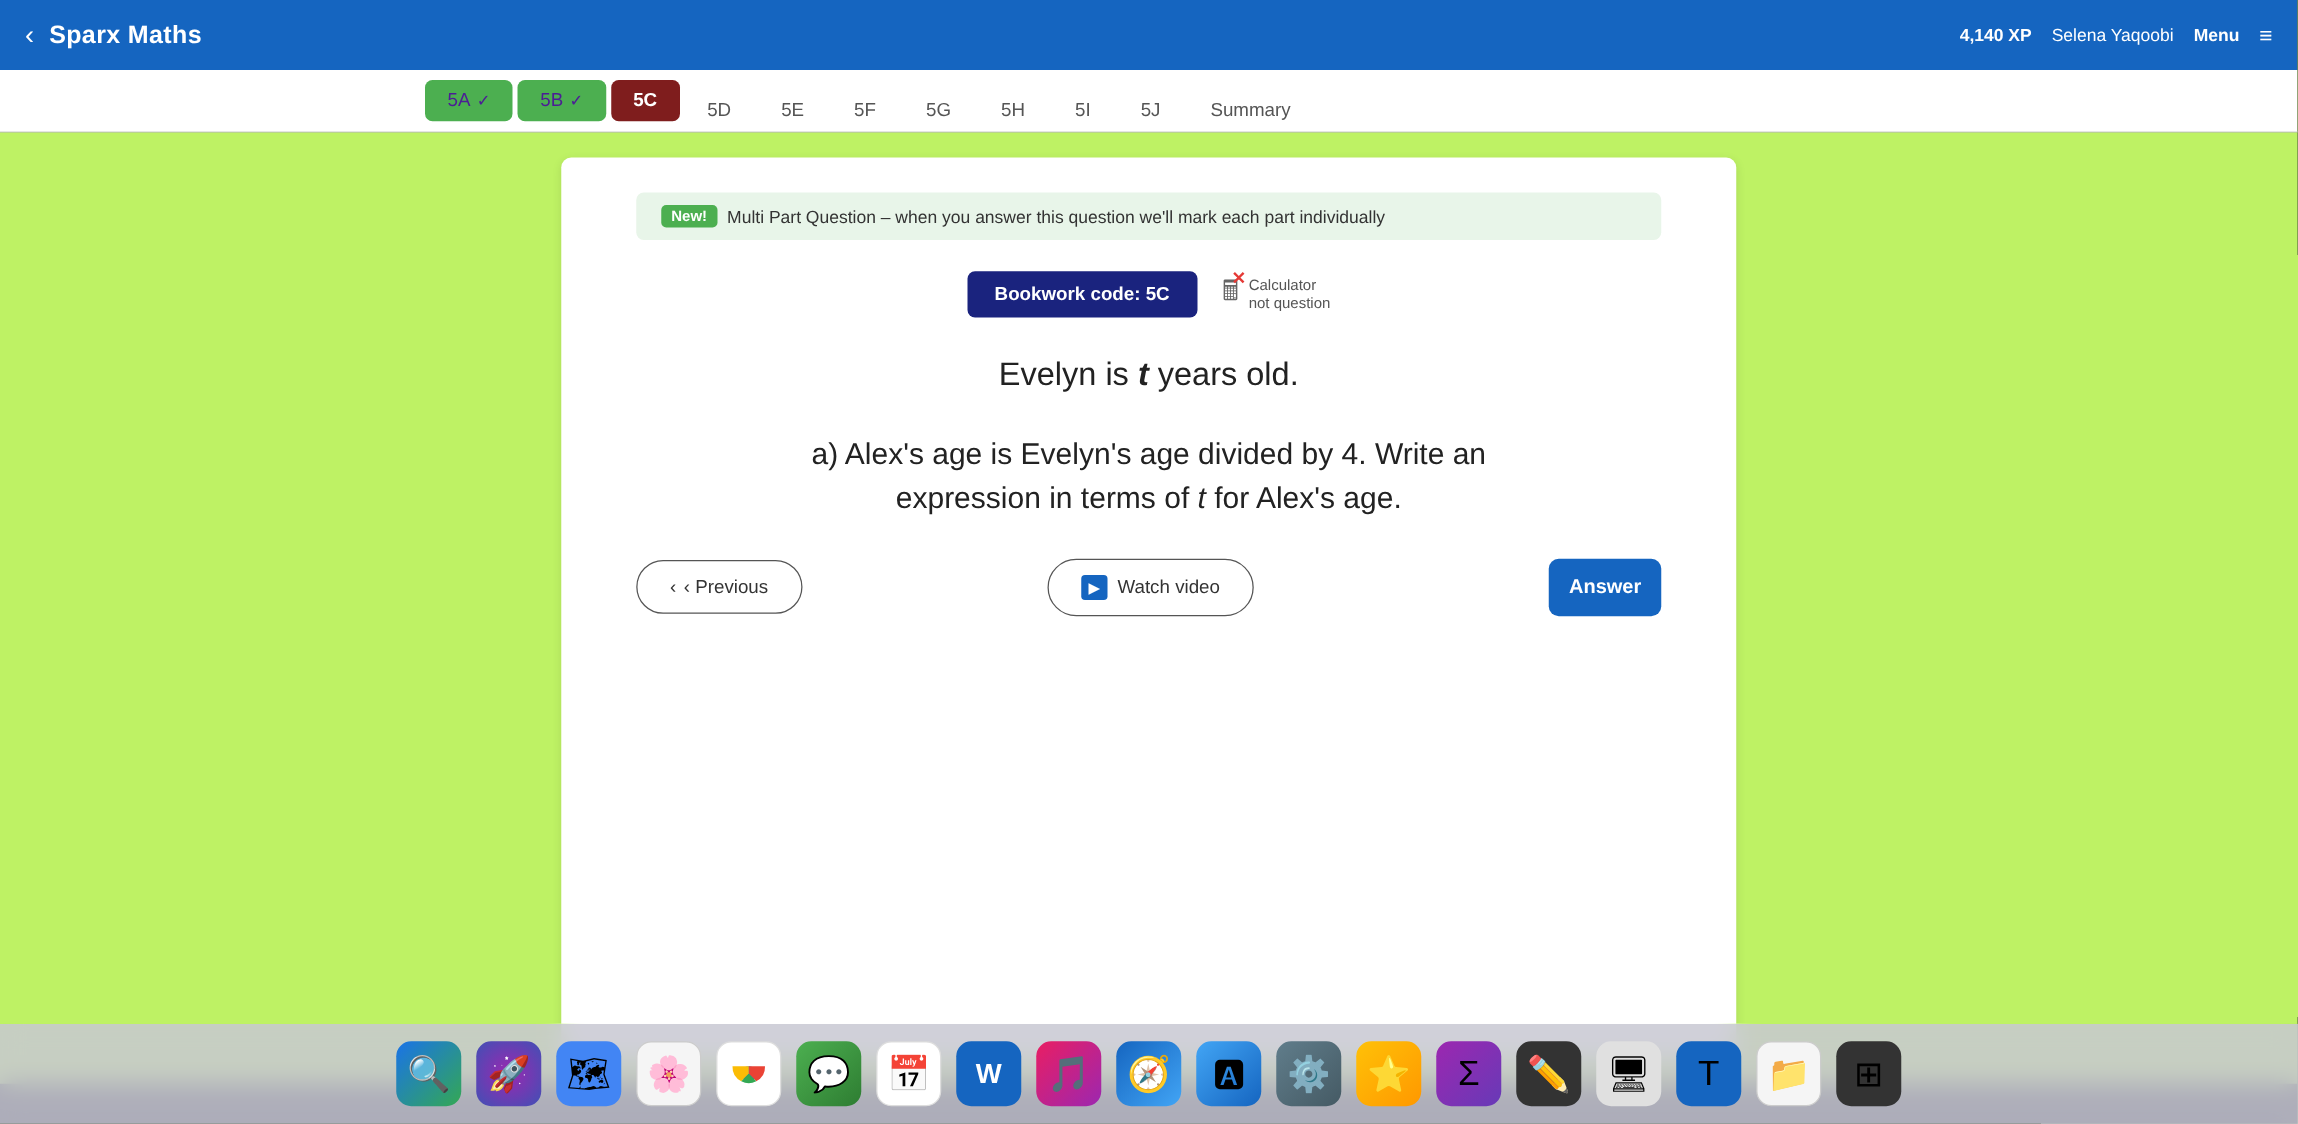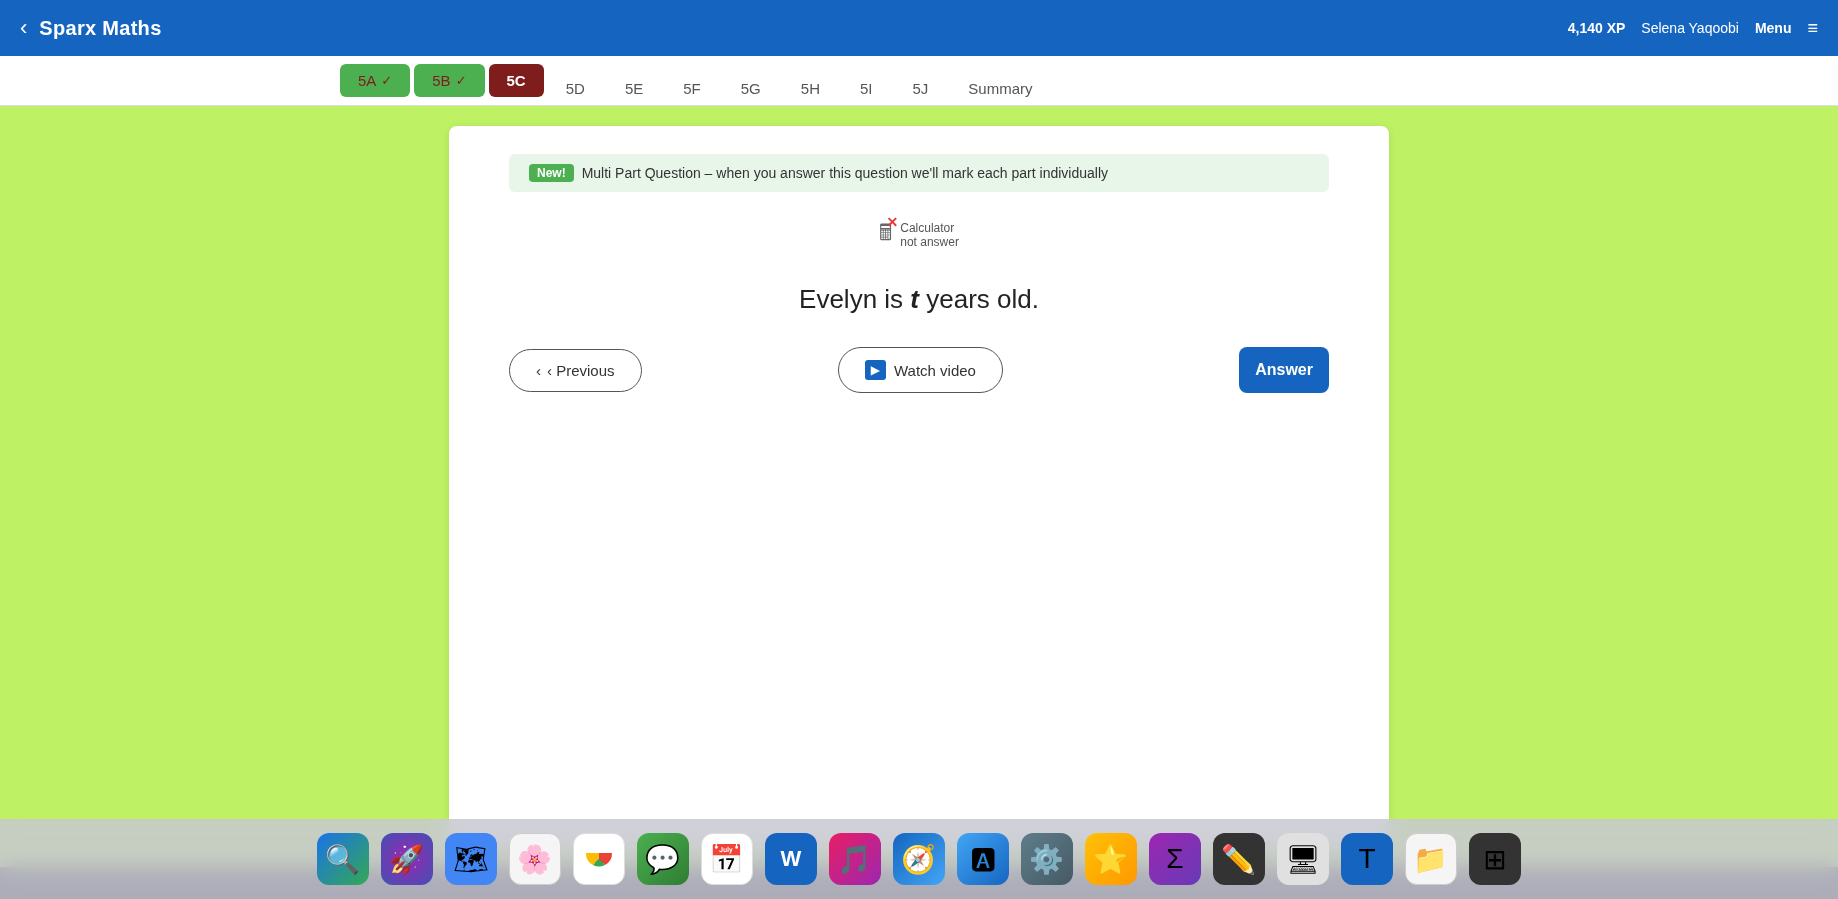--- a/index.html
+++ b/index.html
@@ -72,21 +72,21 @@
       cursor: pointer;
       font-size: 15px;
       font-weight: 500;
       color: #333;
       display: flex;
       align-items: center;
       gap: 5px;
     }
     .tab-item.completed {
       background: #4caf50;
-      color: #7f1d1d;
+      color: #4c1d95;
     }
     .tab-item.active {
       background: #7f1d1d;
       color: white;
       font-weight: 700;
     }
     .tab-item.inactive {
       color: #555;
       margin-top: 16px;
     }
@@ -323,36 +323,41 @@
 
 <div class="main-area">
   <div class="content-card">
 
     <div class="multi-part-banner">
       <span class="new-badge">New!</span>
       <span>Multi Part Question – when you answer this question we'll mark each part individually</span>
     </div>
 
     <div class="bookwork-row">
+      <button class="bookwork-code-btn">Bookwork code: 5C</button>
       <div class="calculator-info">
         <div class="calc-icon-wrap">
           <span class="calc-icon">🖩</span>
           <span class="calc-x">✕</span>
         </div>
         <div class="calc-text">
           <span>Calculator</span>
-          <span>not answer</span>
+          <span>not question</span>
         </div>
       </div>
     </div>
 
     <p class="question-intro">
       Evelyn is <em>t</em> years old.
     </p>
 
+    <p class="question-part">
+      a) Alex's age is Evelyn's age divided by 4. Write an<br>
+      expression in terms of <em>t</em> for Alex's age.
+    </p>
 
 
     <div class="bottom-buttons">
       <button class="prev-btn">
         <span>‹</span>
         <span>‹ Previous</span>
       </button>
 
       <button class="watch-video-btn">
         <span class="video-icon">▶</span>

